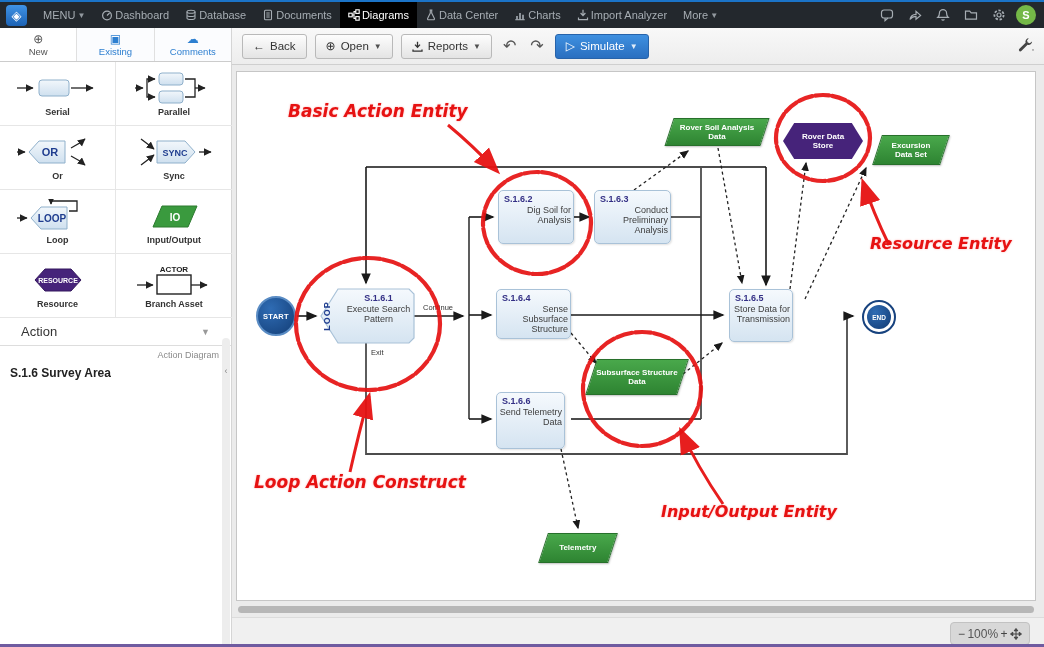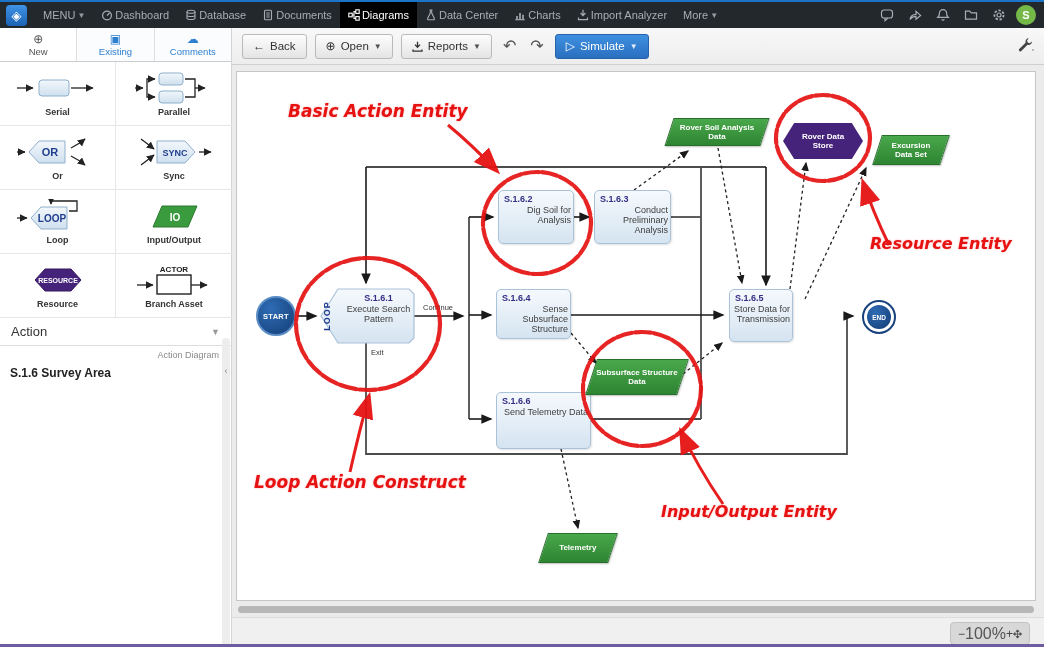--- a/index.html
+++ b/index.html
@@ -29,21 +29,21 @@
     font-size:9.5px;gap:1px;border-right:1px solid #e0e0e0;background:#fbfcfe;color:#2d7fd0;}
   .side-tab:last-child{border-right:none;}
   .side-tab.active{background:#fff;color:#555;}
   .side-tab .t-ico{font-size:12px;line-height:12px;}
   .palette{display:grid;grid-template-columns:116px 116px;grid-auto-rows:64px;}
   .pal-cell{border-right:1px solid #e6e6e6;border-bottom:1px solid #e6e6e6;display:flex;
     flex-direction:column;align-items:center;justify-content:center;gap:2px;}
   .pal-cell:nth-child(2n){border-right:none;}
   .pal-label{font-size:9px;font-weight:bold;color:#333;}
   .entity-row{height:28px;border-bottom:1px solid #ddd;display:flex;align-items:center;
-    padding:0 11px;font-size:13px;color:#333;}
+    padding:0 21px;font-size:13px;color:#333;}
   .entity-row .chev{margin-left:auto;color:#999;font-size:9px;}
   .diagram-type{font-size:9px;color:#8a8a8a;text-align:right;padding:4px 12px 0 0;}
   .sel-title{font-size:12px;font-weight:bold;color:#222;padding:6px 10px 0 10px;}
   .sel-desc{font-size:11px;color:#777;line-height:1.5;padding:7px 12px 0 10px;}
   .collapse-strip{position:absolute;right:1px;top:310px;width:8px;height:320px;
     background:#ededed;border-radius:4px;display:flex;justify-content:center;
     font-size:9px;color:#888;padding-top:28px;}
 
   
   .main{position:absolute;left:232px;top:28px;width:812px;height:619px;background:#ebebeb;}
@@ -62,21 +62,21 @@
   .canvas-wrap{position:absolute;left:0;top:37px;width:812px;height:582px;background:#ebebeb;}
   .canvas{position:absolute;left:4px;top:6px;width:800px;height:530px;background:#fff;
     border:1px solid #c6c6c6;overflow:hidden;}
   .canvas svg.diagram{position:absolute;left:0;top:0;}
   .hscroll{position:absolute;left:6px;top:541px;width:796px;height:7px;background:#b7b7b7;border-radius:4px;}
   .statusbar{position:absolute;left:0;top:552px;width:812px;height:30px;background:#f0f0f0;
     border-top:1px solid #dcdcdc;}
   .zoom-pill{position:absolute;right:14px;top:4px;width:80px;height:23px;background:#d8d8d8;
     border:1px solid #c2c2c2;border-radius:4px;display:flex;align-items:center;
     justify-content:space-between;padding:0 7px;font-size:12px;color:#444;}
-  .zoom-pill .zl{font-size:16px;color:#555;}
+  .zoom-pill .zl{font-size:12px;color:#555;}
   .bottom-line{position:absolute;left:0;bottom:0;width:1044px;height:3px;background:#6f5ba0;}
 
   
   .node{position:absolute;background:linear-gradient(#f5f9fd,#d5e4f1);border:1px solid #a9c2d8;
     border-radius:5px;box-shadow:1px 1px 2px rgba(0,0,0,.12);font-size:9px;color:#3d3d3d;line-height:1.12;}
   .node .num{display:block;text-align:left;font-weight:bold;color:#332f85;padding:3px 0 1px 5px;}
   .node .lbl{display:block;text-align:right;padding:0 2px;}
   .startend{position:absolute;border-radius:50%;display:flex;align-items:center;justify-content:center;}
   .start{background:radial-gradient(circle at 35% 30%,#2f6cb4,#133e77);border:2px solid #5a8cc4;
     color:#fff;font-weight:bold;font-size:7.5px;letter-spacing:.3px;}
@@ -408,21 +408,21 @@
         <span class="lbl">Dig Soil for Analysis</span>
       </div>
       <div class="node" style="left:357px;top:118px;width:77px;height:54px;">
         <span class="num">S.1.6.3</span>
         <span class="lbl">Conduct Preliminary Analysis</span>
       </div>
       <div class="node" style="left:259px;top:217px;width:75px;height:50px;">
         <span class="num">S.1.6.4</span>
         <span class="lbl">Sense Subsurface Structure</span>
       </div>
-      <div class="node" style="left:259px;top:320px;width:95px;height:57px;">
+      <div class="node" style="left:259px;top:320px;width:69px;height:57px;">
         <span class="num">S.1.6.6</span>
         <span class="lbl">Send Telemetry Data</span>
       </div>
       <div class="node" style="left:492px;top:217px;width:64px;height:53px;">
         <span class="num">S.1.6.5</span>
         <span class="lbl">Store Data for Transmission</span>
       </div>
 
       <div class="startend end-outer" style="left:625px;top:228px;width:34px;height:34px;">
         <div class="end-inner">END</div>

